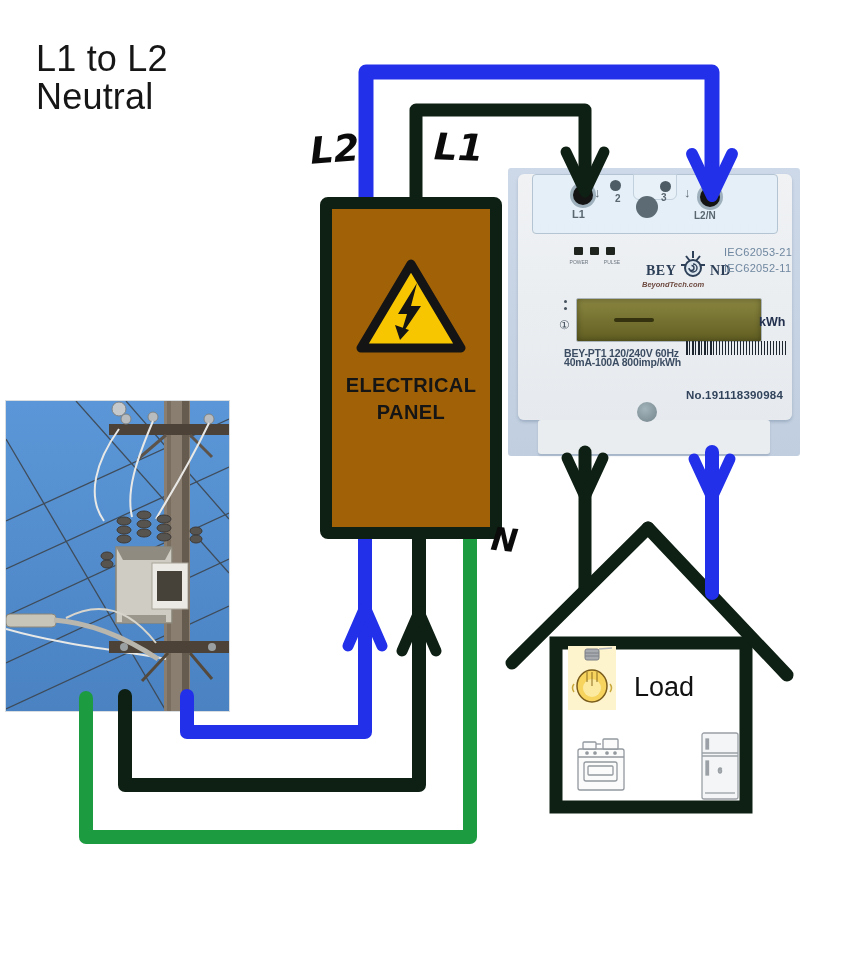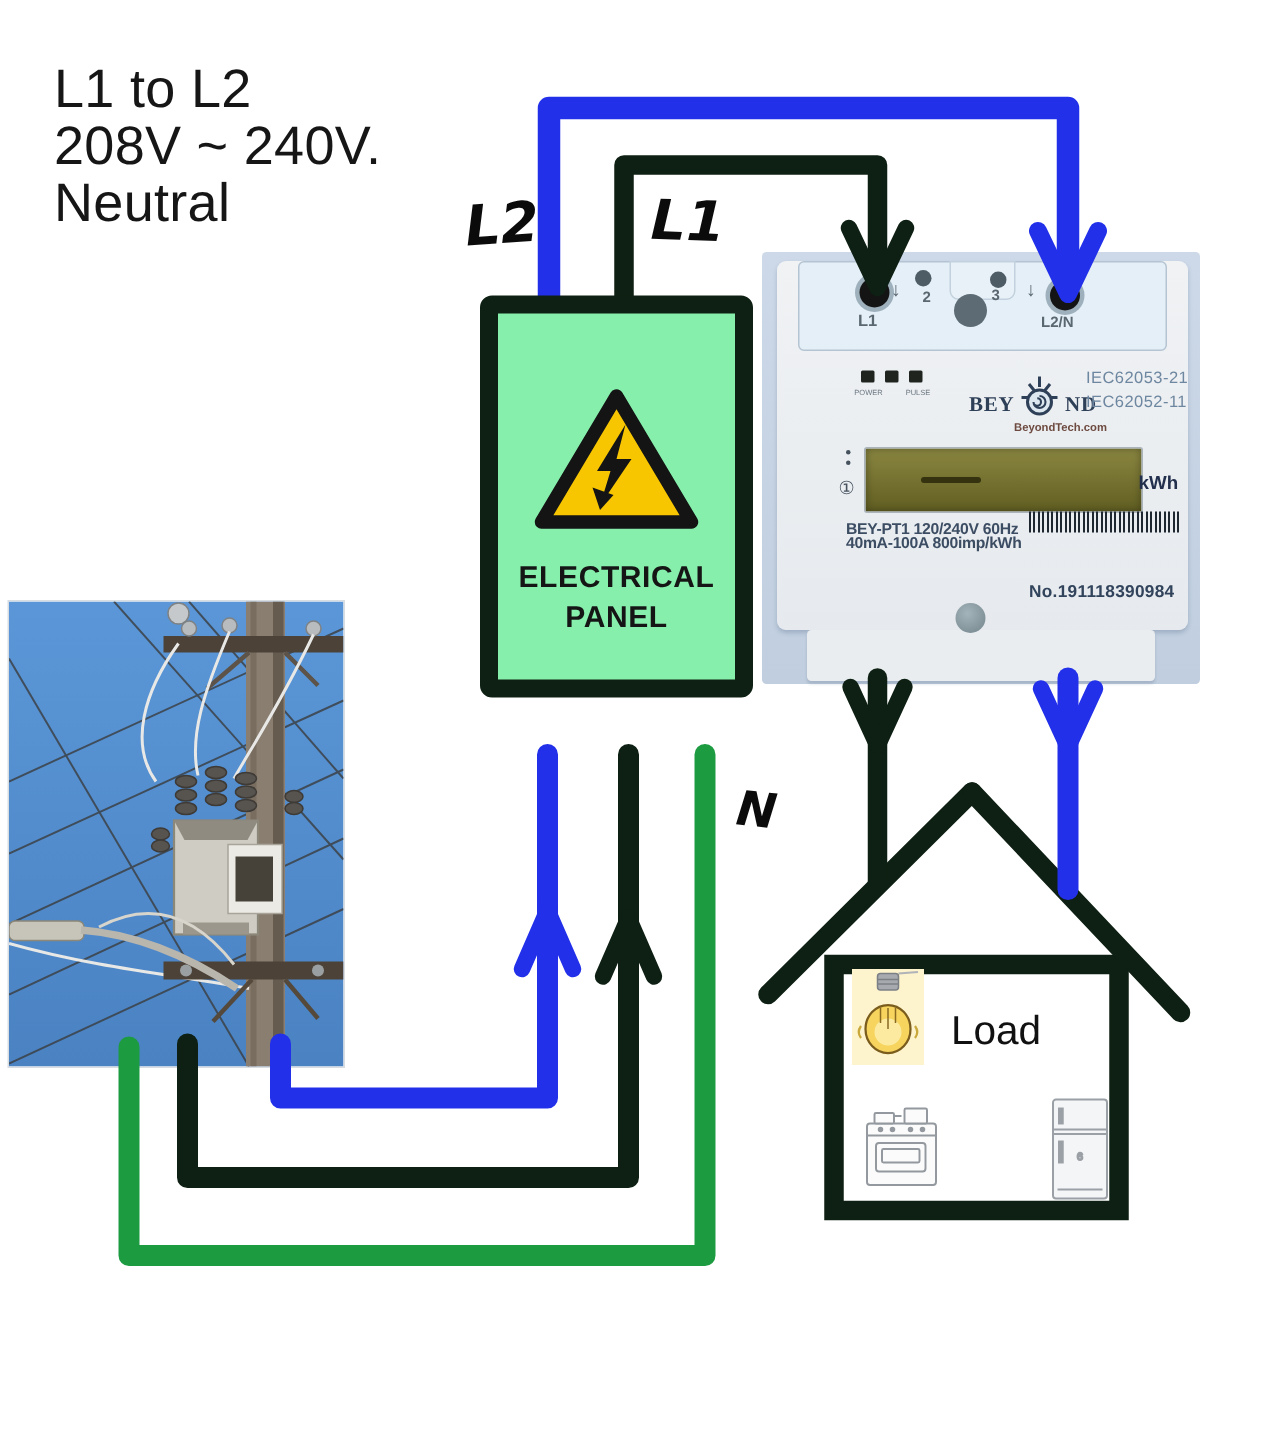--- a/index.html
+++ b/index.html
@@ -13,40 +13,40 @@
   
   .hand{font-family:"DejaVu Sans",sans-serif;font-weight:700;font-style:italic;color:#0b0b0b;}
   .hand-l2{left:310px;top:128px;font-size:37px;transform:rotate(-4deg);}
   .hand-l1{left:434px;top:126px;font-size:37px;transform:rotate(2deg);}
   .hand-n{left:491px;top:521px;font-size:32px;transform:rotate(6deg);}
 
   
   .photo{left:5px;top:400px;width:223px;height:310px;border:1px solid #d8dde2;box-sizing:content-box;}
 
   
-  .panel{left:320px;top:197px;width:182px;height:268px;box-sizing:border-box;
-         border:12px solid #0e2013;border-radius:8px;background:#86efac;}
+  .panel{left:320px;top:197px;width:182px;height:342px;box-sizing:border-box;
+         border:12px solid #0e2013;border-radius:8px;background:#a16207;}
   .panel-title{left:0;top:163px;width:158px;text-align:center;font-size:20px;font-weight:700;
                color:#151515;letter-spacing:.4px;line-height:27px;}
   .warn{left:23px;top:48px;}
 
   
   .meter{left:508px;top:168px;width:292px;height:288px;background:linear-gradient(180deg,#cdd9e9,#c0cedf);
          border-radius:3px;}
   .meter-body{left:10px;top:6px;width:274px;height:246px;background:linear-gradient(180deg,#f0f2f4,#e6eaee);
               border-radius:6px;box-shadow:0 2px 3px rgba(60,80,110,.25);}
   .meter-cover{left:24px;top:6px;width:244px;height:58px;background:rgba(227,238,247,.95);
                border:1px solid #b5c4d2;border-radius:4px;}
   .meter-tab{left:125px;top:6px;width:42px;height:24px;background:#e8f1f8;border:1px solid #c2d1dd;border-radius:0 0 6px 6px;}
   .hole{border-radius:50%;}
   .tlabel{color:#5a6670;font-weight:700;}
   .led{width:9px;height:8px;background:#20241f;border-radius:1px;}
   .ledlabel{font-size:5px;color:#6a7680;width:30px;text-align:center;}
   .brandtxt{font-family:"Liberation Serif",serif;font-weight:700;font-size:14px;color:#2e4058;letter-spacing:.5px;}
-  .website{font-size:7.5px;font-weight:700;color:#6d4a40;width:96px;text-align:right;}
+  .website{font-size:7.5px;font-weight:700;color:#6d4a40;width:96px;text-align:left;font-style:italic;}
   .iec{font-size:11px;color:#6e87a0;letter-spacing:.3px;}
   .lcd{left:68px;top:130px;width:184px;height:42px;background:linear-gradient(180deg,#8a8640,#615e22);
        border:1px solid #aab4ba;border-radius:2px;box-shadow:inset 0 0 6px rgba(0,0,0,.35);}
   .lcd-dash{left:106px;top:150px;width:40px;height:4px;background:#35330f;border-radius:2px;}
   .kwh{left:251px;top:147px;font-size:12.5px;font-weight:700;color:#22304d;}
   .spec{left:56px;font-size:10.5px;font-weight:700;color:#3c4d63;letter-spacing:-.2px;}
   .barcode{left:178px;top:173px;width:100px;height:14px;
            background:repeating-linear-gradient(90deg,#1e2630 0px,#1e2630 1.5px,transparent 1.5px,transparent 3px,
            #1e2630 3px,#1e2630 3.8px,transparent 3.8px,transparent 6px);}
   .serial{left:178px;top:189px;font-size:11.5px;font-weight:700;color:#32445c;letter-spacing:.2px;margin-top:32px;}
@@ -61,21 +61,20 @@
 
   svg{display:block;}
 </style>
 </head>
 <body>
 
 <div class="stage">
 
   <div class="abs annotation">
     <div>L1 to L2</div>
-    <div>208V ~ 240V.</div>
     <div>Neutral</div>
   </div>
 
   <div class="abs photo">
     <svg width="223" height="310" viewBox="0 0 223 310">
       <defs>
         <linearGradient id="sky" x1="0" y1="0" x2="0" y2="1">
           <stop offset="0" stop-color="#5b97d8"></stop>
             <stop offset="1" stop-color="#4a82c2"></stop>
         </linearGradient>

